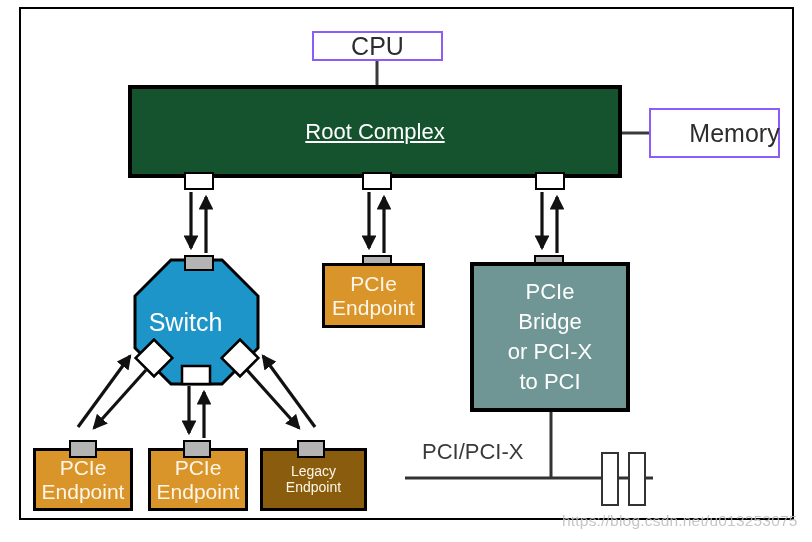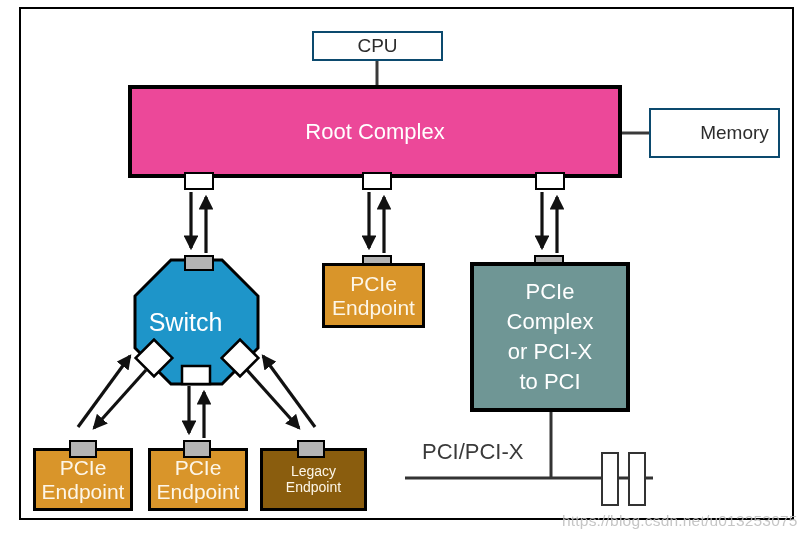--- a/index.html
+++ b/index.html
@@ -3,22 +3,22 @@
 <meta charset="utf-8">
 <style>
   html,body{margin:0;padding:0;background:#fff;}
   #stage{position:relative;width:812px;height:542px;background:#fff;overflow:hidden;
          font-family:"Liberation Sans","DejaVu Sans",sans-serif;}
   *{box-sizing:border-box;}
   .frame{position:absolute;left:19px;top:7px;width:775px;height:513px;border:2px solid #000;background:#fff;}
   .svglayer{position:absolute;left:0;top:0;width:812px;height:542px;}
   .box{position:absolute;display:flex;flex-direction:column;align-items:center;justify-content:center;
        text-align:center;}
-  .plain{background:#fff;border:2px solid #0c4a6e;color:#2d2d2d;font-size:19px;}
-  .rc{background:#ec4899;border:4px solid #000;color:#fff;font-size:22px;}
+  .plain{background:#fff;border:2px solid #8b5cf6;color:#2d2d2d;font-size:25px;}
+  .rc{background:#14532d;border:4px solid #000;color:#fff;font-size:22px;text-decoration:underline;}
   .orange{background:#d9952a;border:3px solid #000;color:#fdf6e8;font-size:21px;line-height:1.12;}
   .brown{background:#8a5d0e;border:3px solid #000;color:#fdf6e8;font-size:14px;line-height:1.12;}
   .teal{background:#6f9695;border:4px solid #000;color:#fff;font-size:22px;line-height:30px;}
   .portw{position:absolute;background:#fff;border:2px solid #000;}
   .portg{position:absolute;background:#b4b4b4;border:2px solid #000;}
   .switch-label{position:absolute;left:135px;top:308px;width:101px;text-align:center;
                 color:#fff;font-size:25px;}
   .bus-label{position:absolute;left:422px;top:439px;color:#3a3a3a;font-size:22px;text-align:center;}
   .watermark{position:absolute;left:562px;top:512px;color:rgba(187,187,187,0.85);
              font-size:15.5px;letter-spacing:0.2px;white-space:nowrap;}
@@ -95,21 +95,21 @@
 
   <div class="switch-label">Switch</div>
 
   <div class="box orange" style="left:322px;top:263px;width:103px;height:65px;">
     <span>PCIe</span>
     <span>Endpoint</span>
   </div>
 
   <div class="box teal" style="left:470px;top:262px;width:160px;height:150px;">
     <span>PCIe</span>
-    <span>Complex</span>
+    <span>Bridge</span>
     <span>or PCI-X</span>
     <span>to PCI</span>
   </div>
 
   <div class="box orange" style="left:33px;top:448px;width:100px;height:63px;">
     <span>PCIe</span>
     <span>Endpoint</span>
   </div>
   <div class="box orange" style="left:148px;top:448px;width:100px;height:63px;">
     <span>PCIe</span>

